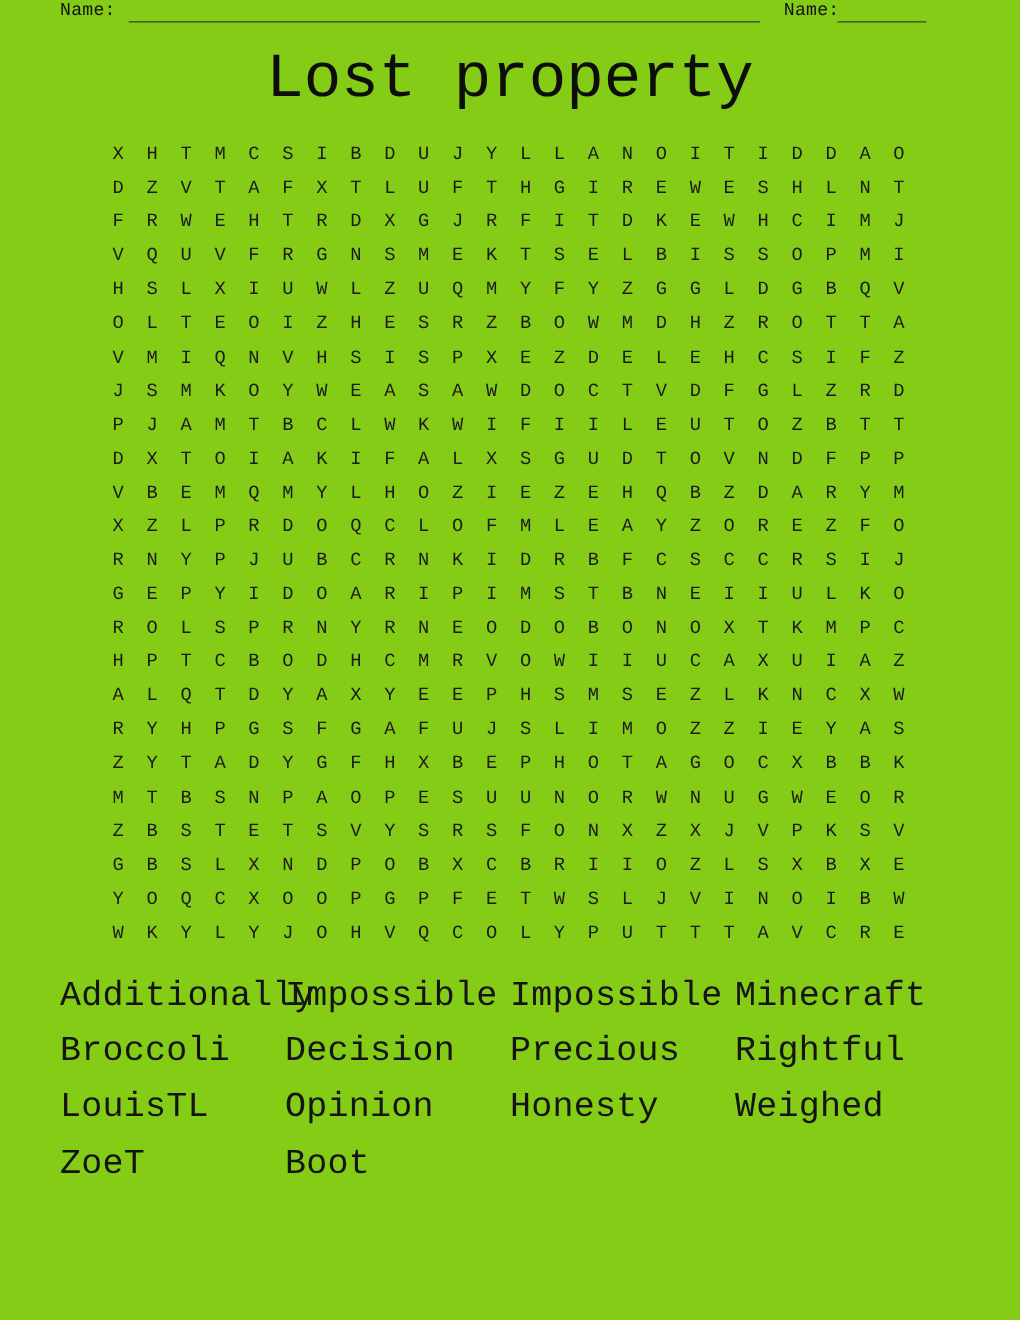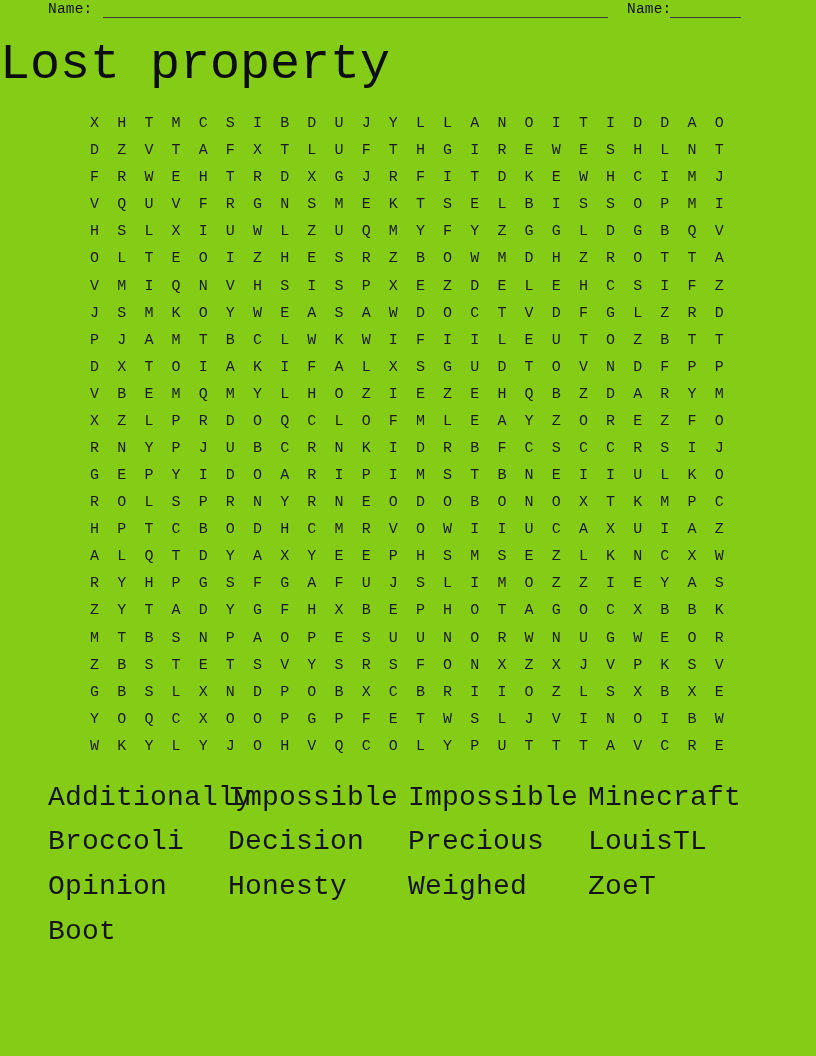--- a/index.html
+++ b/index.html
@@ -21,21 +21,21 @@
   #date-label{left:627px;}
   .blank-line{
     position:absolute;top:2px;height:15px;
     border-bottom:1.4px solid #3c3c3c;
   }
   #name-line{left:103px;width:505px;}
   #date-line{left:670px;width:71px;}
   
   .title{
     position:absolute;top:36px;left:0;width:816px;
-    text-align:left;
+    text-align:center;
     font-size:50px;line-height:1.15;
     font-weight:400;color:#0d0d0d;
     letter-spacing:0px;
   }
   
   .grid{
     position:absolute;left:81px;top:110px;
     display:grid;
     grid-template-columns:repeat(24,27.17px);
     grid-auto-rows:27.09px;
@@ -650,20 +650,21 @@
     </div>
 
   <div class="words" id="words">
       <span class="word">Additionally</span>
       <span class="word">Impossible</span>
       <span class="word">Impossible</span>
       <span class="word">Minecraft</span>
       <span class="word">Broccoli</span>
       <span class="word">Decision</span>
       <span class="word">Precious</span>
+      <span class="word">Rightful</span>
       <span class="word">LouisTL</span>
       <span class="word">Opinion</span>
       <span class="word">Honesty</span>
       <span class="word">Weighed</span>
       <span class="word">ZoeT</span>
       <span class="word">Boot</span>
     </div>
 
 </div>
 

